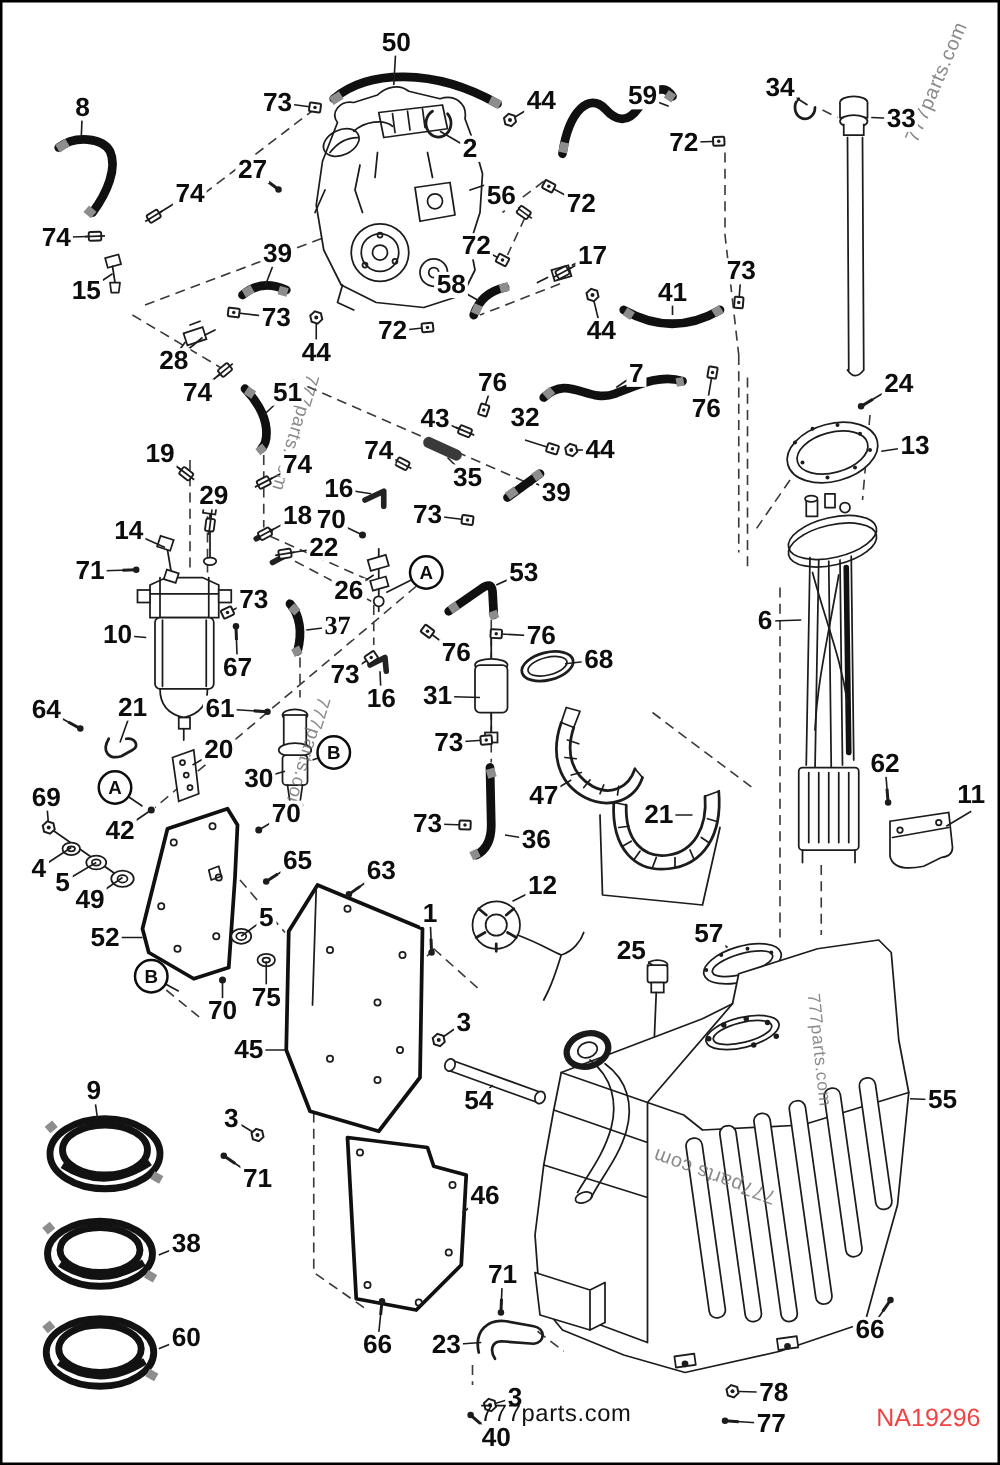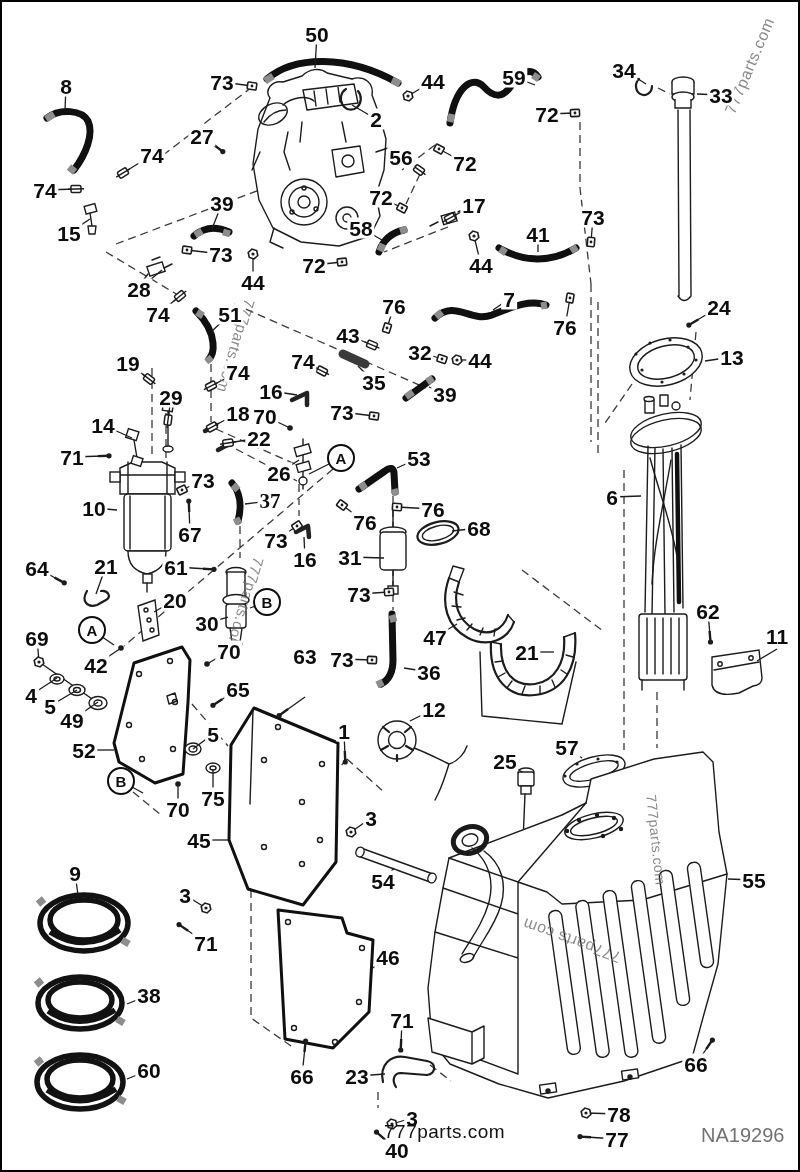--- a/index.html
+++ b/index.html
@@ -17,21 +17,21 @@
   .coil{fill:none;stroke:#121212;stroke-width:5.5}
   .dsh{fill:none;stroke:#3a3a3a;stroke-width:1.3;stroke-dasharray:8 5}
   .leader{stroke:#1c1c1c;stroke-width:1.3}
   
   .callout{position:absolute;transform:translate(-50%,-50%);font-weight:bold;font-size:21px;
            line-height:1;color:#0d0d0d;background:#fff;padding:0 2px;white-space:nowrap;z-index:30}
   .callout.circled{width:24px;height:24px;padding:0;border:2px solid #0d0d0d;border-radius:50%;
            display:flex;align-items:center;justify-content:center;font-size:15px}
   .wm{position:absolute;color:#6e6e6e;opacity:.8;white-space:nowrap;letter-spacing:.5px;z-index:5}
   .brand{position:absolute;left:382px;top:1119px;font-size:19px;color:#111;letter-spacing:.5px;z-index:40}
-  .drawing-number{position:absolute;left:699px;top:1122px;font-size:20px;color:#737373;z-index:40}
+  .drawing-number{position:absolute;left:699px;top:1122px;font-size:20px;color:#ef4444;z-index:40}
   #watermark-layer,#callout-layer{position:absolute;left:0;top:0;width:100%;height:100%}
 </style>
 </head>
 <body>
 
 <div class="canvas">
 
   <svg class="layer" width="800" height="1172" viewBox="0 0 800 1172">
 
     <g>
@@ -610,21 +610,21 @@
       <div class="callout" style="left: 251px; top: 280px;">44</div>
       <div class="callout" style="left: 137px; top: 287px;">28</div>
       <div class="callout" style="left: 392px; top: 304px;">76</div>
       <div class="callout" style="left: 507px; top: 297px;">7</div>
       <div class="callout" style="left: 717px; top: 305px;">24</div>
       <div class="callout" style="left: 156px; top: 312px;">74</div>
       <div class="callout" style="left: 228px; top: 312px;">51</div>
       <div class="callout" style="left: 563px; top: 325px;">76</div>
       <div class="callout" style="left: 346px; top: 333px;">43</div>
       <div class="callout" style="left: 730px; top: 355px;">13</div>
-      <div class="callout" style="left: 418px; top: 350px;">32</div>
+      <div class="callout" style="left: 418px; top: 332px;">32</div>
       <div class="callout" style="left: 478px; top: 358px;">44</div>
       <div class="callout" style="left: 301px; top: 359px;">74</div>
       <div class="callout" style="left: 126px; top: 361px;">19</div>
       <div class="callout" style="left: 236px; top: 370px;">74</div>
       <div class="callout" style="left: 372px; top: 380px;">35</div>
       <div class="callout" style="left: 269px; top: 389px;">16</div>
       <div class="callout" style="left: 443px; top: 392px;">39</div>
       <div class="callout" style="left: 169px; top: 395px;">29</div>
       <div class="callout" style="left: 236px; top: 411px;">18</div>
       <div class="callout" style="left: 263px; top: 414px;">70</div>
@@ -660,21 +660,21 @@
       <div class="callout" style="left: 227px; top: 649px;">70</div>
       <div class="callout" style="left: 94px; top: 663px;">42</div>
       <div class="callout" style="left: 340px; top: 657px;">73</div>
       <div class="callout" style="left: 427px; top: 670px;">36</div>
       <div class="callout" style="left: 706px; top: 609px;">62</div>
       <div class="callout" style="left: 775px; top: 634px;">11</div>
       <div class="callout" style="left: 29px; top: 693px;">4</div>
       <div class="callout" style="left: 48px; top: 704px;">5</div>
       <div class="callout" style="left: 70px; top: 718px;">49</div>
       <div class="callout" style="left: 236px; top: 687px;">65</div>
-      <div class="callout" style="left: 303px; top: 654px;">63</div>
+      <div class="callout" style="left: 303px; top: 695px;">63</div>
       <div class="callout" style="left: 82px; top: 748px;">52</div>
       <div class="callout" style="left: 211px; top: 732px;">5</div>
       <div class="callout" style="left: 432px; top: 707px;">12</div>
       <div class="callout" style="left: 342px; top: 729px;">1</div>
       <div class="callout" style="left: 503px; top: 759px;">25</div>
       <div class="callout" style="left: 565px; top: 745px;">57</div>
       <div class="callout circled" style="left: 119px; top: 779px;">B</div>
       <div class="callout" style="left: 211px; top: 796px;">75</div>
       <div class="callout" style="left: 176px; top: 807px;">70</div>
       <div class="callout" style="left: 369px; top: 816px;">3</div>

